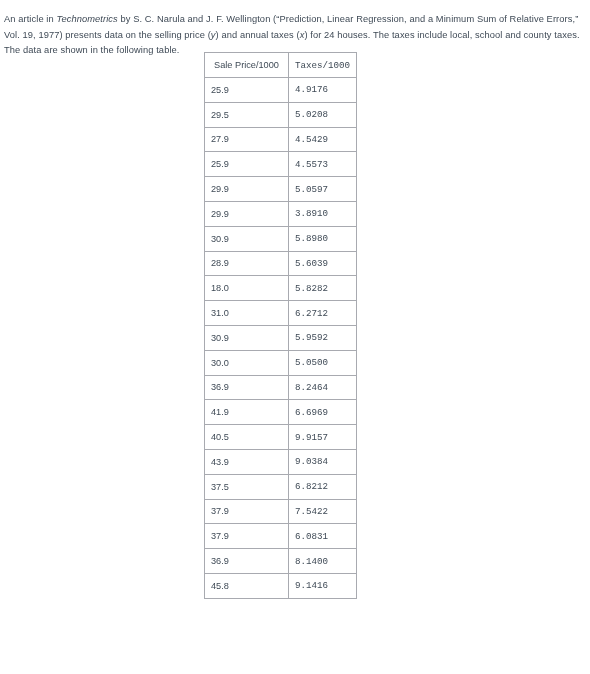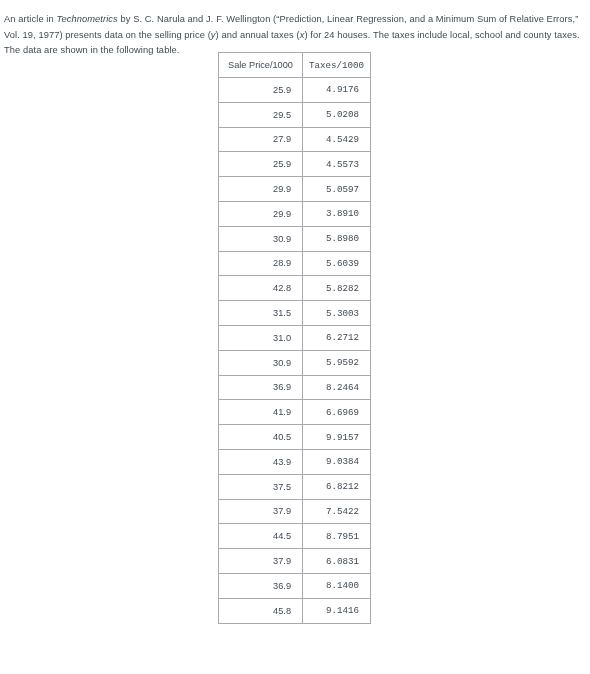--- a/index.html
+++ b/index.html
@@ -30,39 +30,38 @@
     line-height: 15.2px;
     color: #3f4a56;
     letter-spacing: 0.01em;
   }
   .problem-text em {
     font-style: italic;
   }
 
   .data-table-wrap {
     position: absolute;
-    left: 218px;
+    left: 204px;
     top: 52px;
   }
 
   table.data-table {
     border-collapse: collapse;
     table-layout: fixed;
   }
 
   table.data-table th,
   table.data-table td {
     border: 1px solid #a8aab0;
     font-size: 9.2px;
     font-weight: normal;
     color: #3f4a56;
     height: 24.8px;
     box-sizing: border-box;
     padding: 0 11px 0 6px;
-    text-align: right;
     vertical-align: middle;
     white-space: nowrap;
   }
 
   table.data-table th {
     text-align: center;
     padding: 0 6px;
     height: 25px;
   }
 
@@ -118,34 +117,34 @@
           </tr>
           <tr>
             <td class="col-sale">30.9</td>
             <td class="col-tax">5.8980</td>
           </tr>
           <tr>
             <td class="col-sale">28.9</td>
             <td class="col-tax">5.6039</td>
           </tr>
           <tr>
-            <td class="col-sale">42.8</td>
+            <td class="col-sale">18.0</td>
             <td class="col-tax">5.8282</td>
-          </tr>
-          <tr>
-            <td class="col-sale">31.5</td>
-            <td class="col-tax">5.3003</td>
           </tr>
           <tr>
             <td class="col-sale">31.0</td>
             <td class="col-tax">6.2712</td>
           </tr>
           <tr>
             <td class="col-sale">30.9</td>
             <td class="col-tax">5.9592</td>
+          </tr>
+          <tr>
+            <td class="col-sale">30.0</td>
+            <td class="col-tax">5.0500</td>
           </tr>
           <tr>
             <td class="col-sale">36.9</td>
             <td class="col-tax">8.2464</td>
           </tr>
           <tr>
             <td class="col-sale">41.9</td>
             <td class="col-tax">6.6969</td>
           </tr>
           <tr>
@@ -158,24 +157,20 @@
           </tr>
           <tr>
             <td class="col-sale">37.5</td>
             <td class="col-tax">6.8212</td>
           </tr>
           <tr>
             <td class="col-sale">37.9</td>
             <td class="col-tax">7.5422</td>
           </tr>
           <tr>
-            <td class="col-sale">44.5</td>
-            <td class="col-tax">8.7951</td>
-          </tr>
-          <tr>
             <td class="col-sale">37.9</td>
             <td class="col-tax">6.0831</td>
           </tr>
           <tr>
             <td class="col-sale">36.9</td>
             <td class="col-tax">8.1400</td>
           </tr>
           <tr>
             <td class="col-sale">45.8</td>
             <td class="col-tax">9.1416</td>

